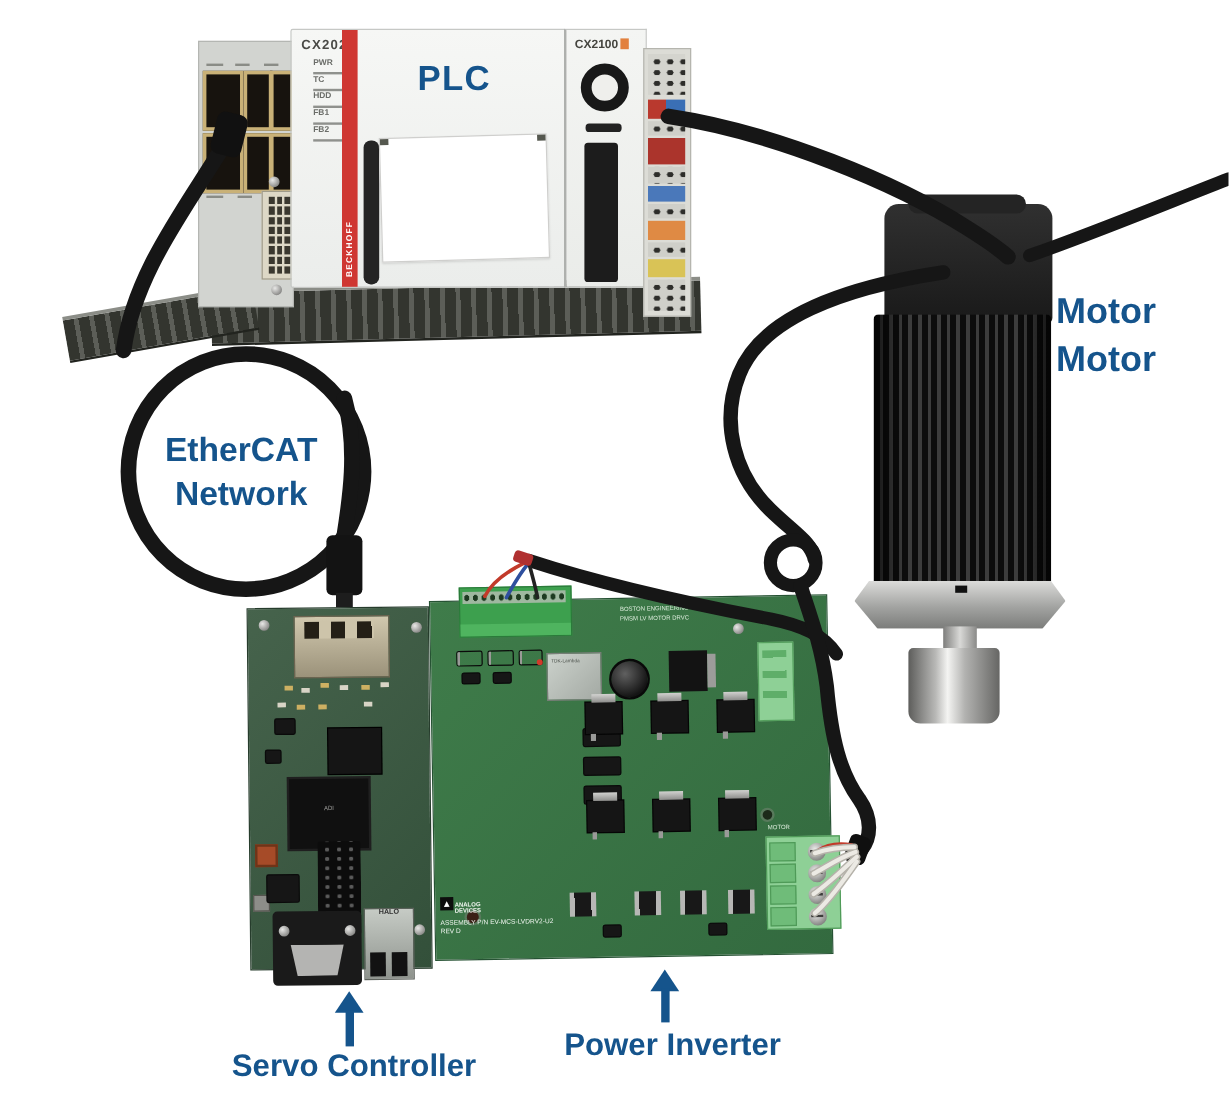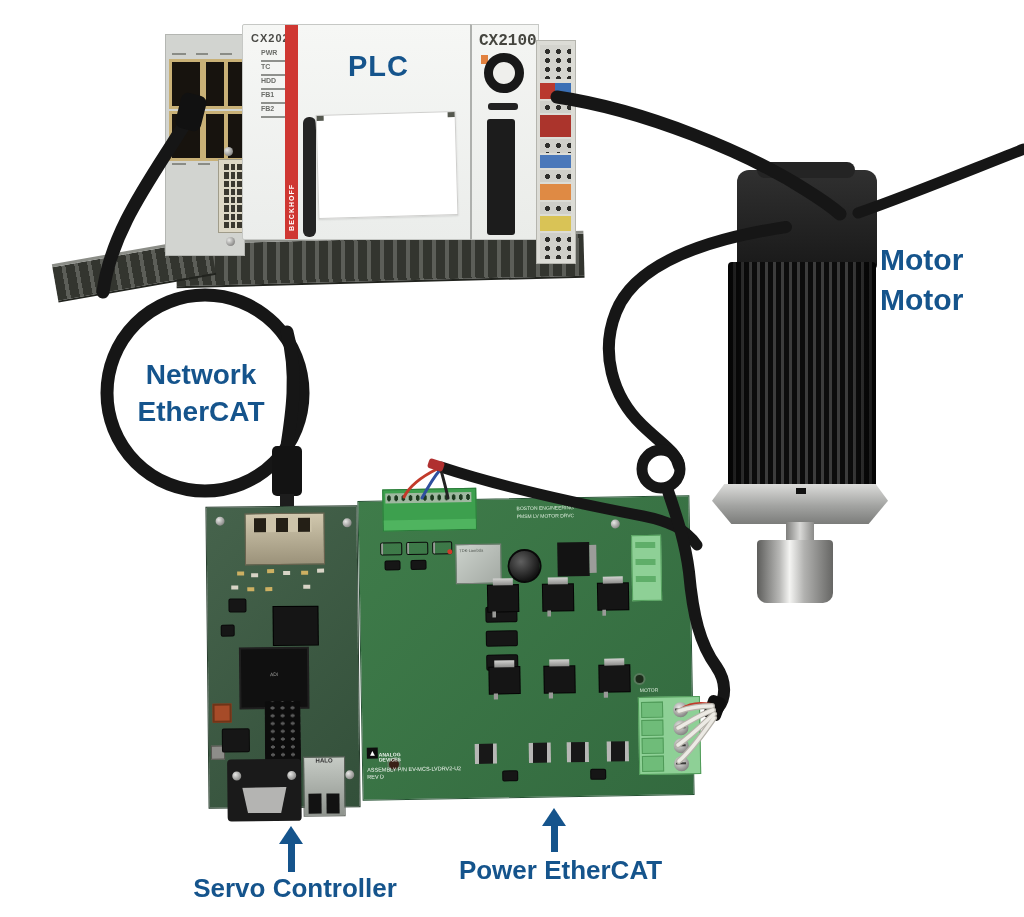--- a/index.html
+++ b/index.html
@@ -39,21 +39,21 @@
   #red-stripe{position:absolute;left:42px;top:0;width:13px;height:214px;background:#cf3732;}
   #beckhoff{position:absolute;left:3px;bottom:8px;writing-mode:vertical-rl;transform:rotate(180deg);
             color:#ffffff;font-size:7px;font-weight:bold;letter-spacing:1px;}
   #cpu-slot{position:absolute;left:60px;top:92px;width:13px;height:120px;background:#242424;border-radius:6px;}
   #label-plate{position:absolute;left:74px;top:88px;width:138px;height:102px;background:#ffffff;
                border:1px solid #cfcfcd;transform:rotate(-1.6deg);box-shadow:0 1px 2px rgba(0,0,0,.12);}
   #label-plate i{position:absolute;width:7px;height:5px;background:#55584f;top:0;}
 
   #psu{left:470px;top:24px;width:66px;height:214px;background:linear-gradient(180deg,#f4f5f3,#eaece9);
        border:1px solid #c6c8c5;border-left:2px solid #aeb0ad;}
-  #psu-model{position:absolute;left:7px;top:7px;font-size:16px;color:#45453f;font-weight:bold;font-family:Liberation Mono, monospace;}
+  #psu-model{position:absolute;left:7px;top:7px;font-size:10px;color:#45453f;font-weight:bold;}
   #psu-model i{display:inline-block;width:7px;height:9px;background:#e2813f;margin-left:2px;vertical-align:-1px;}
   #dial{position:absolute;left:12px;top:28px;width:22px;height:22px;border:9px solid #181818;border-radius:50%;
         background:#efefec;}
   #psu-slot{position:absolute;left:16px;top:78px;width:30px;height:7px;background:#222;border-radius:3px;}
   #psu-strip{position:absolute;left:15px;top:94px;width:28px;height:116px;background:#1c1c1c;border-radius:3px;}
 
   #ecat-term{left:536px;top:40px;width:38px;height:222px;background:#dcdcd6;border:1px solid #b5b5ae;}
   .holes{background-image:radial-gradient(#2d2d2a 34%,transparent 38%);background-size:11px 9px;
          background-position:2px 2px;}
   .tblock{position:absolute;left:3px;width:31px;}
@@ -370,23 +370,23 @@
       </g>
     </g>
   </svg>
 
   <div class="lbl" id="lbl-plc">PLC</div>
   <div class="lbl" id="lbl-servo">
     <div>Motor</div>
     <div>Motor</div>
   </div>
   <div class="lbl" id="lbl-ethercat">
+    <div>EtherCAT</div>
     <div>Network</div>
-    <div>EtherCAT</div>
   </div>
   <div class="arrow-head" style="left:279px;top:826px;"></div>
   <div class="arrow-shaft" style="left:288px;top:842px;height:30px;"></div>
   <div class="lbl" id="lbl-mc">Servo Controller</div>
   <div class="arrow-head" style="left:542px;top:808px;"></div>
   <div class="arrow-shaft" style="left:551px;top:824px;height:28px;"></div>
-  <div class="lbl" id="lbl-pi">Power EtherCAT</div>
+  <div class="lbl" id="lbl-pi">Power Inverter</div>
 
 </div>
 
 </body></html>

